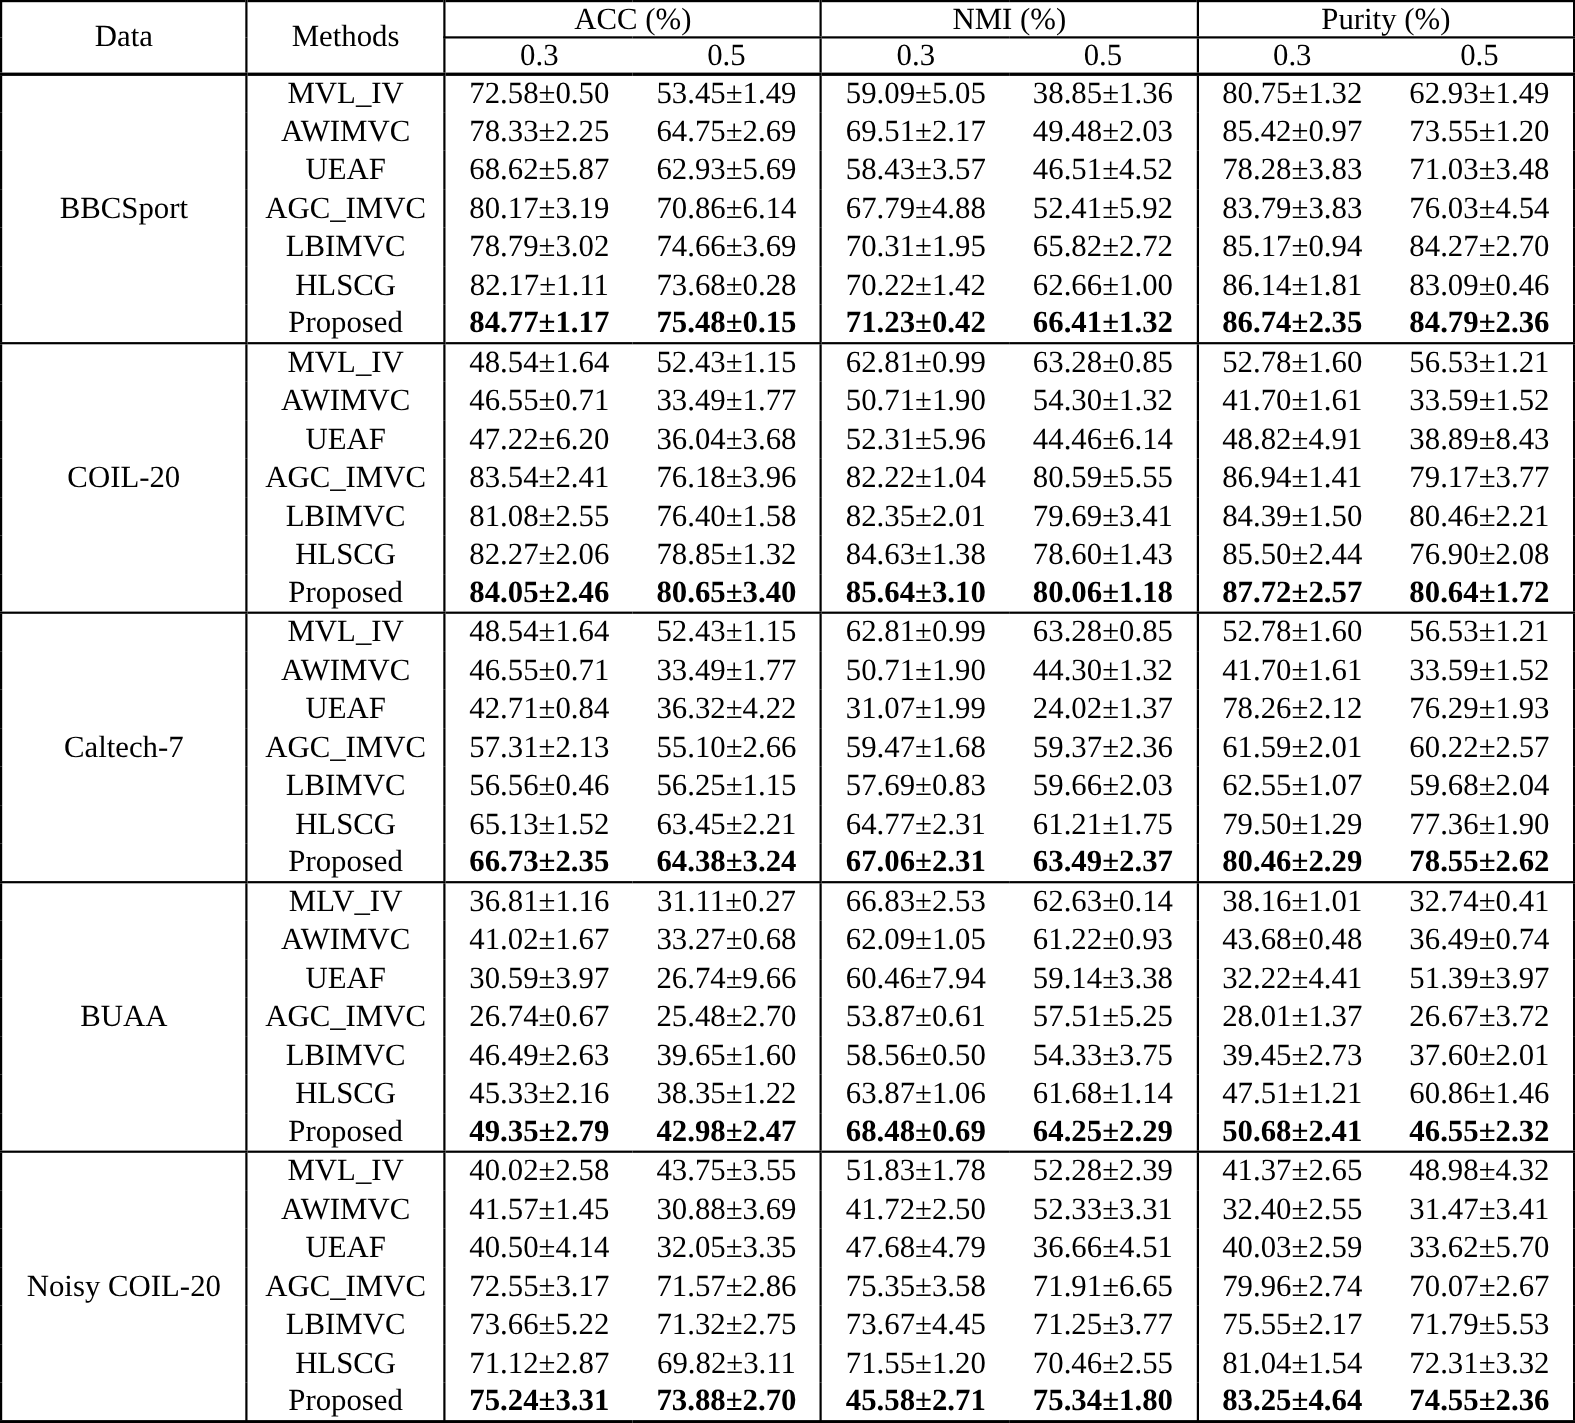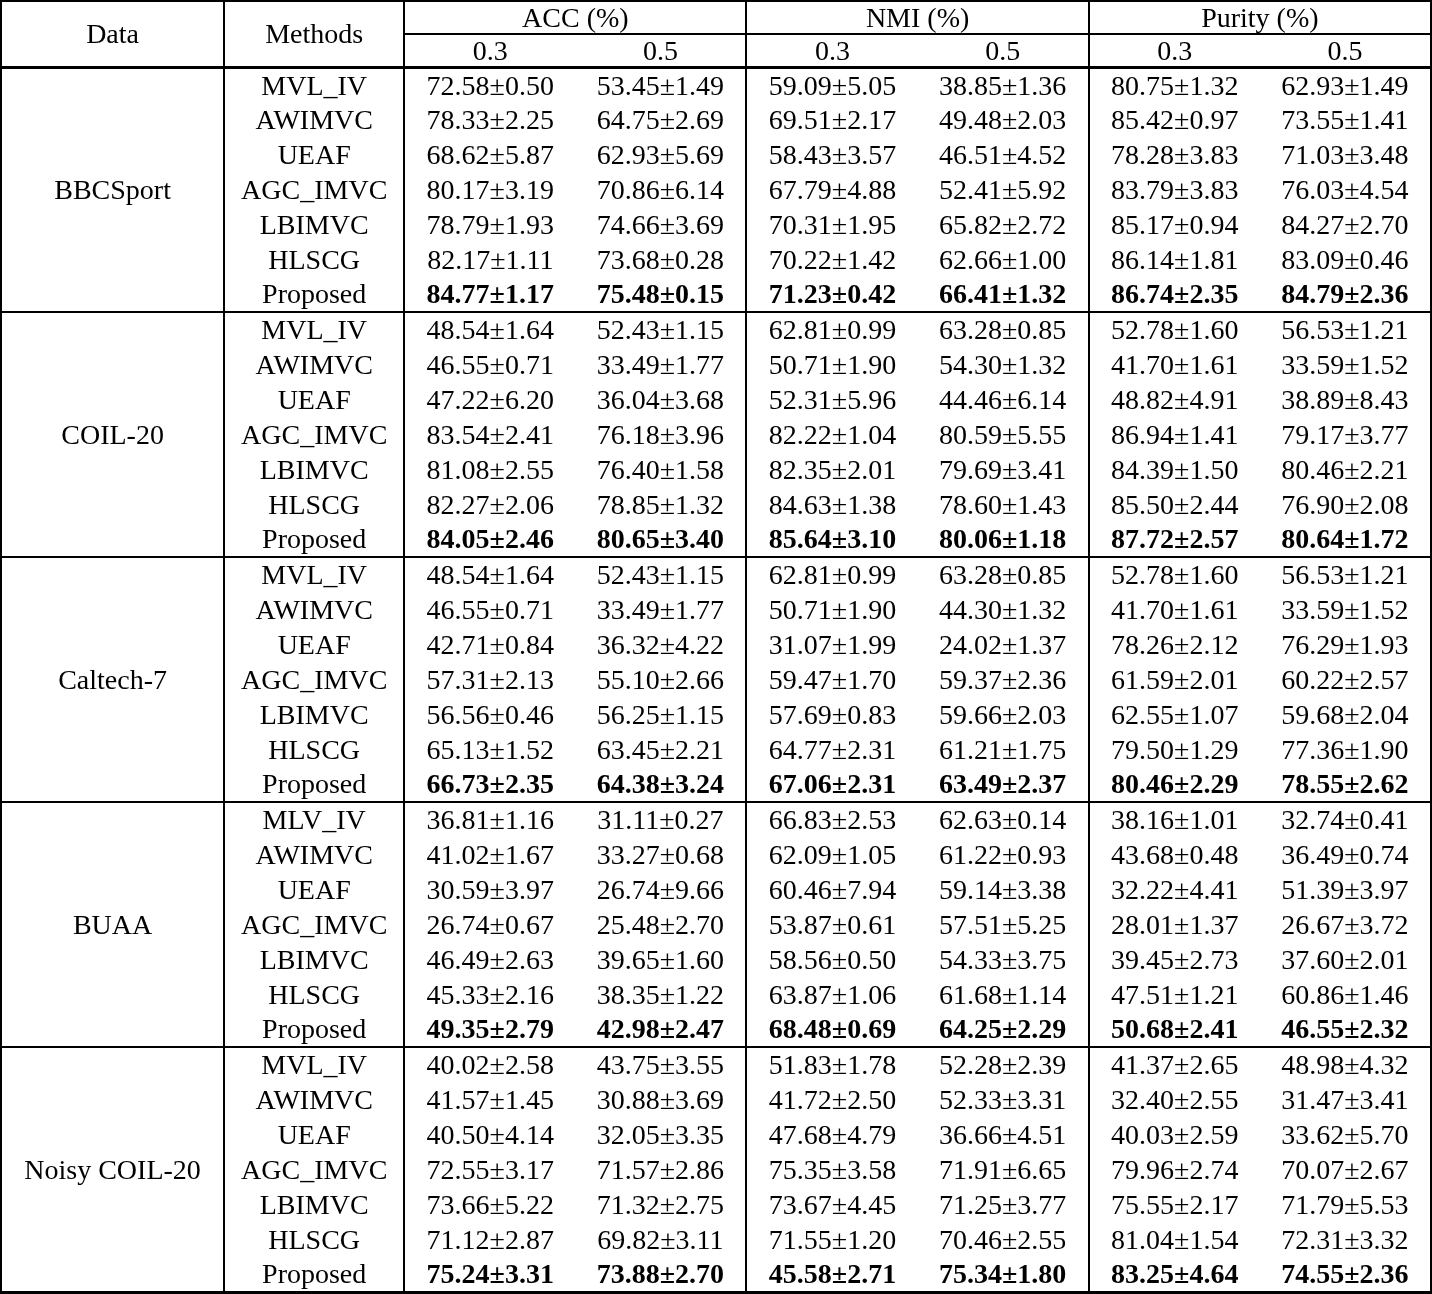--- a/index.html
+++ b/index.html
@@ -100,21 +100,21 @@
           <td class="value-cell v-sep">80.75±1.32</td>
           <td class="value-cell">62.93±1.49</td>
         </tr>
         <tr>
           <td class="method-cell v-sep">AWIMVC</td>
           <td class="value-cell v-sep">78.33±2.25</td>
           <td class="value-cell">64.75±2.69</td>
           <td class="value-cell v-sep">69.51±2.17</td>
           <td class="value-cell">49.48±2.03</td>
           <td class="value-cell v-sep">85.42±0.97</td>
-          <td class="value-cell">73.55±1.41</td>
+          <td class="value-cell">73.55±1.20</td>
         </tr>
         <tr>
           <td class="method-cell v-sep">UEAF</td>
           <td class="value-cell v-sep">68.62±5.87</td>
           <td class="value-cell">62.93±5.69</td>
           <td class="value-cell v-sep">58.43±3.57</td>
           <td class="value-cell">46.51±4.52</td>
           <td class="value-cell v-sep">78.28±3.83</td>
           <td class="value-cell">71.03±3.48</td>
         </tr>
@@ -122,21 +122,21 @@
           <td class="method-cell v-sep">AGC_IMVC</td>
           <td class="value-cell v-sep">80.17±3.19</td>
           <td class="value-cell">70.86±6.14</td>
           <td class="value-cell v-sep">67.79±4.88</td>
           <td class="value-cell">52.41±5.92</td>
           <td class="value-cell v-sep">83.79±3.83</td>
           <td class="value-cell">76.03±4.54</td>
         </tr>
         <tr>
           <td class="method-cell v-sep">LBIMVC</td>
-          <td class="value-cell v-sep">78.79±1.93</td>
+          <td class="value-cell v-sep">78.79±3.02</td>
           <td class="value-cell">74.66±3.69</td>
           <td class="value-cell v-sep">70.31±1.95</td>
           <td class="value-cell">65.82±2.72</td>
           <td class="value-cell v-sep">85.17±0.94</td>
           <td class="value-cell">84.27±2.70</td>
         </tr>
         <tr>
           <td class="method-cell v-sep">HLSCG</td>
           <td class="value-cell v-sep">82.17±1.11</td>
           <td class="value-cell">73.68±0.28</td>
@@ -243,21 +243,21 @@
           <td class="value-cell">36.32±4.22</td>
           <td class="value-cell v-sep">31.07±1.99</td>
           <td class="value-cell">24.02±1.37</td>
           <td class="value-cell v-sep">78.26±2.12</td>
           <td class="value-cell">76.29±1.93</td>
         </tr>
         <tr>
           <td class="method-cell v-sep">AGC_IMVC</td>
           <td class="value-cell v-sep">57.31±2.13</td>
           <td class="value-cell">55.10±2.66</td>
-          <td class="value-cell v-sep">59.47±1.70</td>
+          <td class="value-cell v-sep">59.47±1.68</td>
           <td class="value-cell">59.37±2.36</td>
           <td class="value-cell v-sep">61.59±2.01</td>
           <td class="value-cell">60.22±2.57</td>
         </tr>
         <tr>
           <td class="method-cell v-sep">LBIMVC</td>
           <td class="value-cell v-sep">56.56±0.46</td>
           <td class="value-cell">56.25±1.15</td>
           <td class="value-cell v-sep">57.69±0.83</td>
           <td class="value-cell">59.66±2.03</td>

